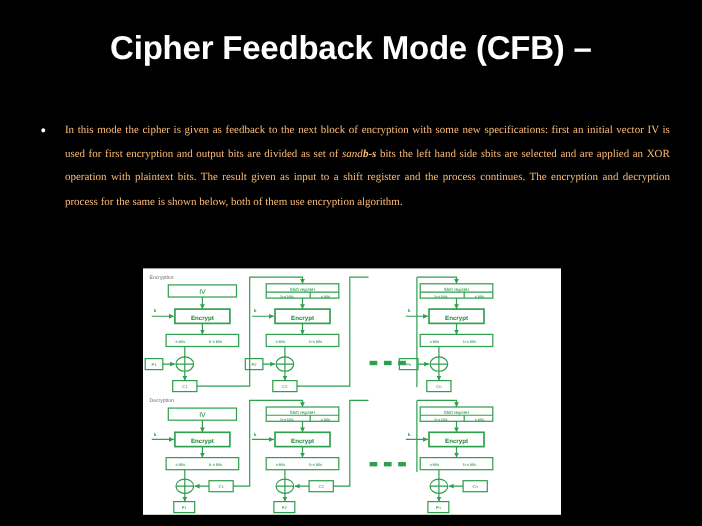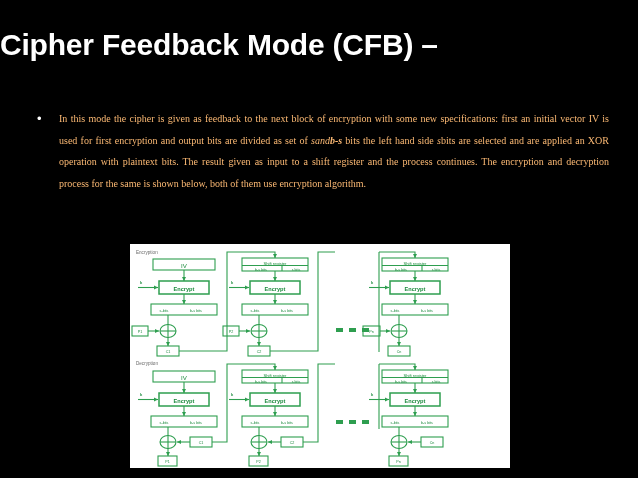--- a/index.html
+++ b/index.html
@@ -14,21 +14,21 @@
     overflow: hidden;
     font-family: "Liberation Sans", sans-serif;
   }
 
   
   .slide-title {
     position: absolute;
     left: 0;
     top: 28px;
     width: 638px;
-    text-align: left;
+    text-align: center;
     color: #ffffff;
     font-size: 30px;
     font-weight: bold;
     letter-spacing: -0.2px;
     line-height: 1.1;
     font-family: "Liberation Sans", sans-serif;
   }
 
   
   .body-block {

